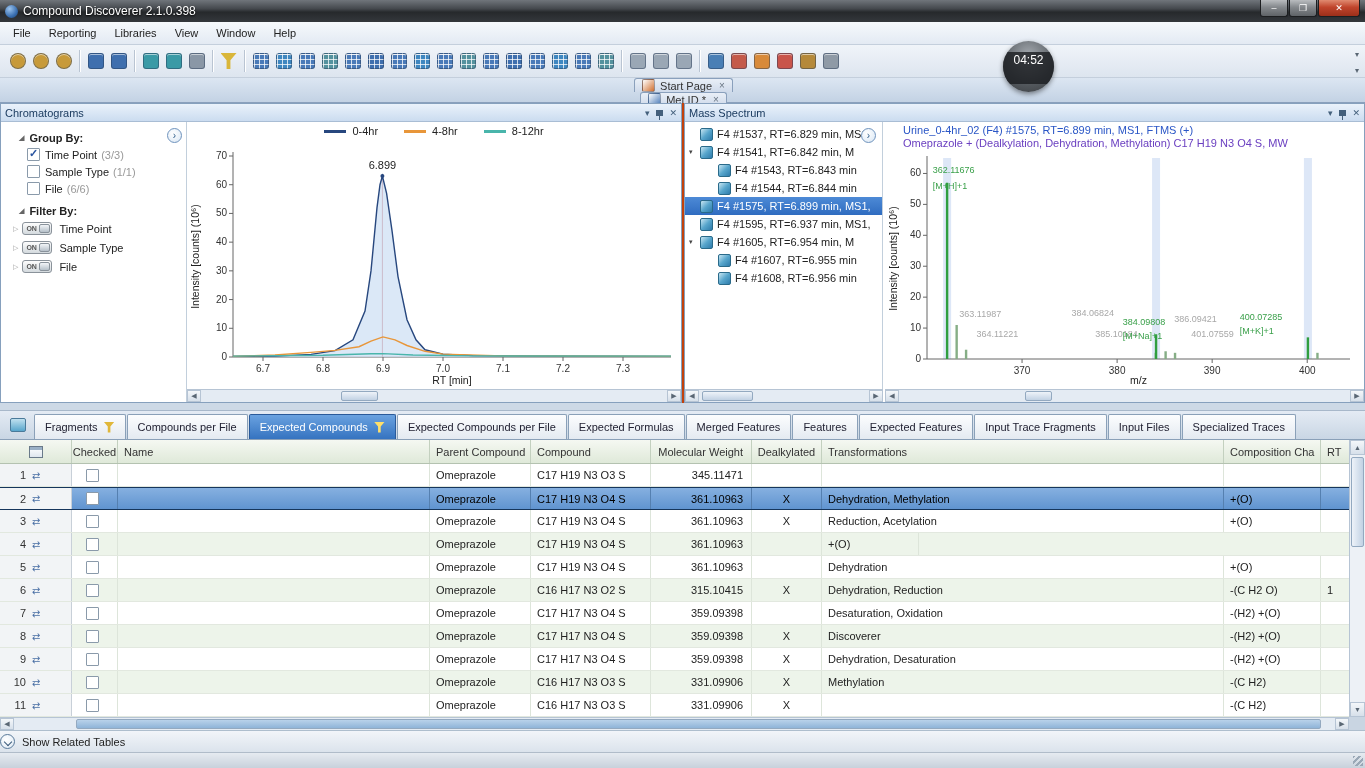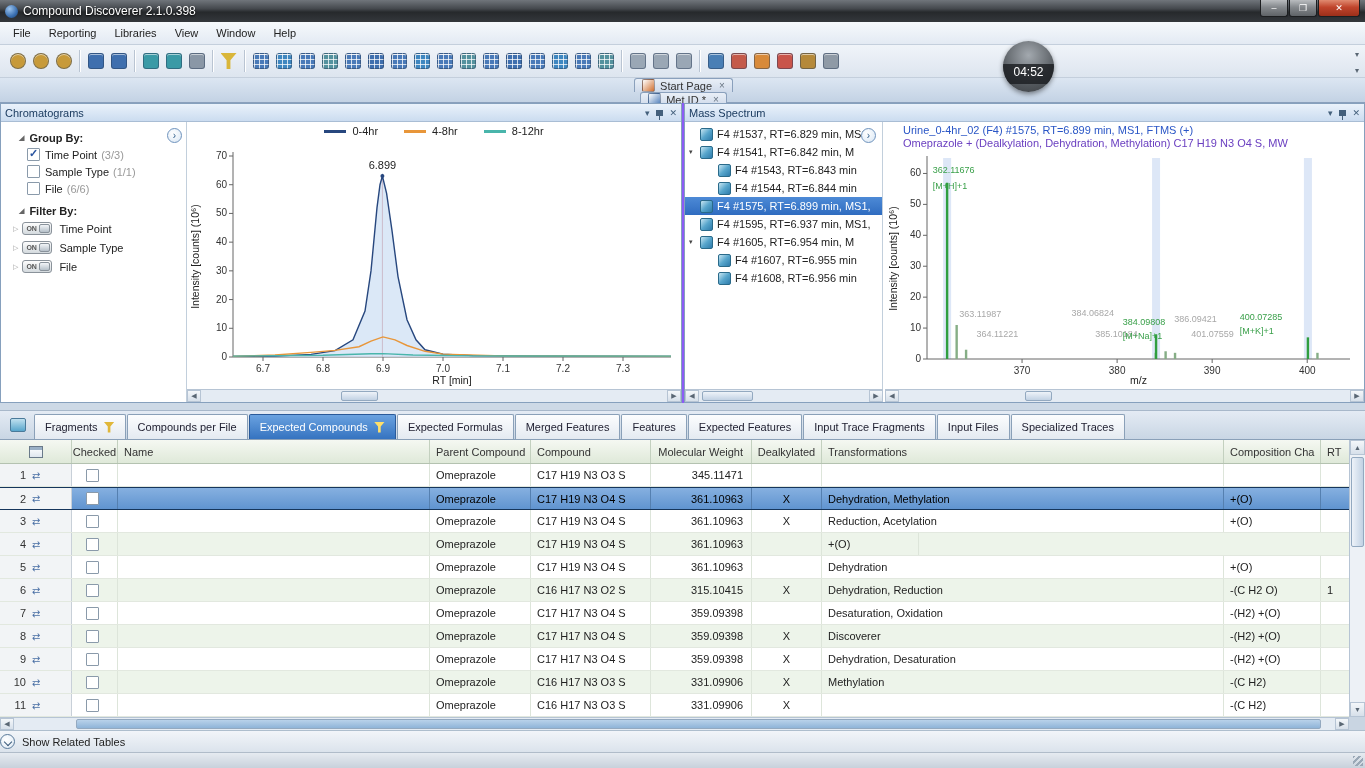--- a/index.html
+++ b/index.html
@@ -41,21 +41,21 @@
   .doctabs{position:absolute;left:0;top:78px;right:0;height:25px;
     background:linear-gradient(#dce6f2,#c3d2e4);border-bottom:1px solid #8aa0bc;
     display:flex;align-items:center;padding-left:4px;flex-direction:column;}
   .dtab{display:flex;align-items:center;height:22px;padding:0 7px;margin-right:2px;
     border:1px solid #8aa0bc;border-bottom:none;border-radius:3px 3px 0 0;
     background:linear-gradient(#e9eff7,#cfdaea);color:#333;}
   .dtab.active{background:linear-gradient(#fdfeff,#e9f1fa);color:#16396b;font-weight:bold;}
   .dtab .tabic{width:13px;height:13px;border-radius:2px;margin-right:5px;border:1px solid rgba(30,50,80,.4);}
   .dtab .tclose{margin-left:7px;color:#6a7684;font-size:10px;font-weight:normal;}
   
-  .workspace{position:absolute;left:0;top:103px;width:1263px;height:300px;background:#8b5cf6;}
+  .workspace{position:absolute;left:0;top:103px;width:1263px;height:300px;background:#c2410c;}
   .panel{position:absolute;top:0;bottom:0;background:#fff;border:1px solid #86a0bd;}
   .p-chrom{left:0;width:682px;}
   .p-mass{left:684px;width:681px;}
   .phead{position:absolute;left:0;top:0;right:0;height:18px;
     background:linear-gradient(#eaf2fb,#cbdcf0);border-bottom:1px solid #a9bdd4;
     display:flex;align-items:center;padding:0 4px;color:#1c3c60;}
   .phead .sp{flex:1;}
   .ph-ic{font-size:9px;color:#44607c;margin-left:6px;}
   .pin{width:7px;height:6px;background:#44607c;margin-left:7px;position:relative;}
   .pin::after{content:"";position:absolute;left:3px;top:6px;width:1px;height:4px;background:#44607c;}
@@ -160,21 +160,21 @@
     background:radial-gradient(circle at 40% 35%,#fff,#dce8f4);}
   .chev-circle::after{content:"";position:absolute;left:4px;top:4px;width:5px;height:5px;
     border-right:1.5px solid #3a5a7a;border-bottom:1.5px solid #3a5a7a;transform:rotate(45deg);}
   .statusbar{position:absolute;left:0;top:752px;right:0;height:16px;
     background:linear-gradient(#e6ebf1,#c8d1db);border-top:1px solid #b0bcc9;}
   .grip{position:absolute;right:2px;bottom:2px;width:10px;height:10px;
     background:repeating-linear-gradient(135deg,#9aa8b6 0 2px,transparent 2px 4px);}
   
   .timer{position:absolute;left:1003px;top:41px;width:51px;height:51px;border-radius:50%;overflow:hidden;
     background:radial-gradient(circle at 50% 28%,#a3a9af,#565b60 62%,#393d41);box-shadow:0 2px 5px rgba(0,0,0,.45);z-index:5;}
-  .timer .band{position:absolute;left:0;right:0;bottom:8px;height:20px;background:rgba(28,31,34,.82);
+  .timer .band{position:absolute;left:0;right:0;bottom:8px;height:32px;background:rgba(28,31,34,.82);
     color:#fff;font-size:12px;text-align:center;line-height:16px;}
 </style>
 </head>
 <body>
 
 <div class="app">
 
   <div class="titlebar">
     <span class="win-ico"></span>
     <span class="win-title">Compound Discoverer 2.1.0.398</span>
@@ -596,20 +596,23 @@
           <span class="funnel"></span>
         </div>
         <div class="rtab">
           <span>Compounds per File</span>
         </div>
         <div class="rtab active">
           <span>Expected Compounds</span>
           <span class="funnel"></span>
         </div>
         <div class="rtab">
+          <span>Expected Compounds per File</span>
+        </div>
+        <div class="rtab">
           <span>Expected Formulas</span>
         </div>
         <div class="rtab">
           <span>Merged Features</span>
         </div>
         <div class="rtab">
           <span>Features</span>
         </div>
         <div class="rtab">
           <span>Expected Features</span>

